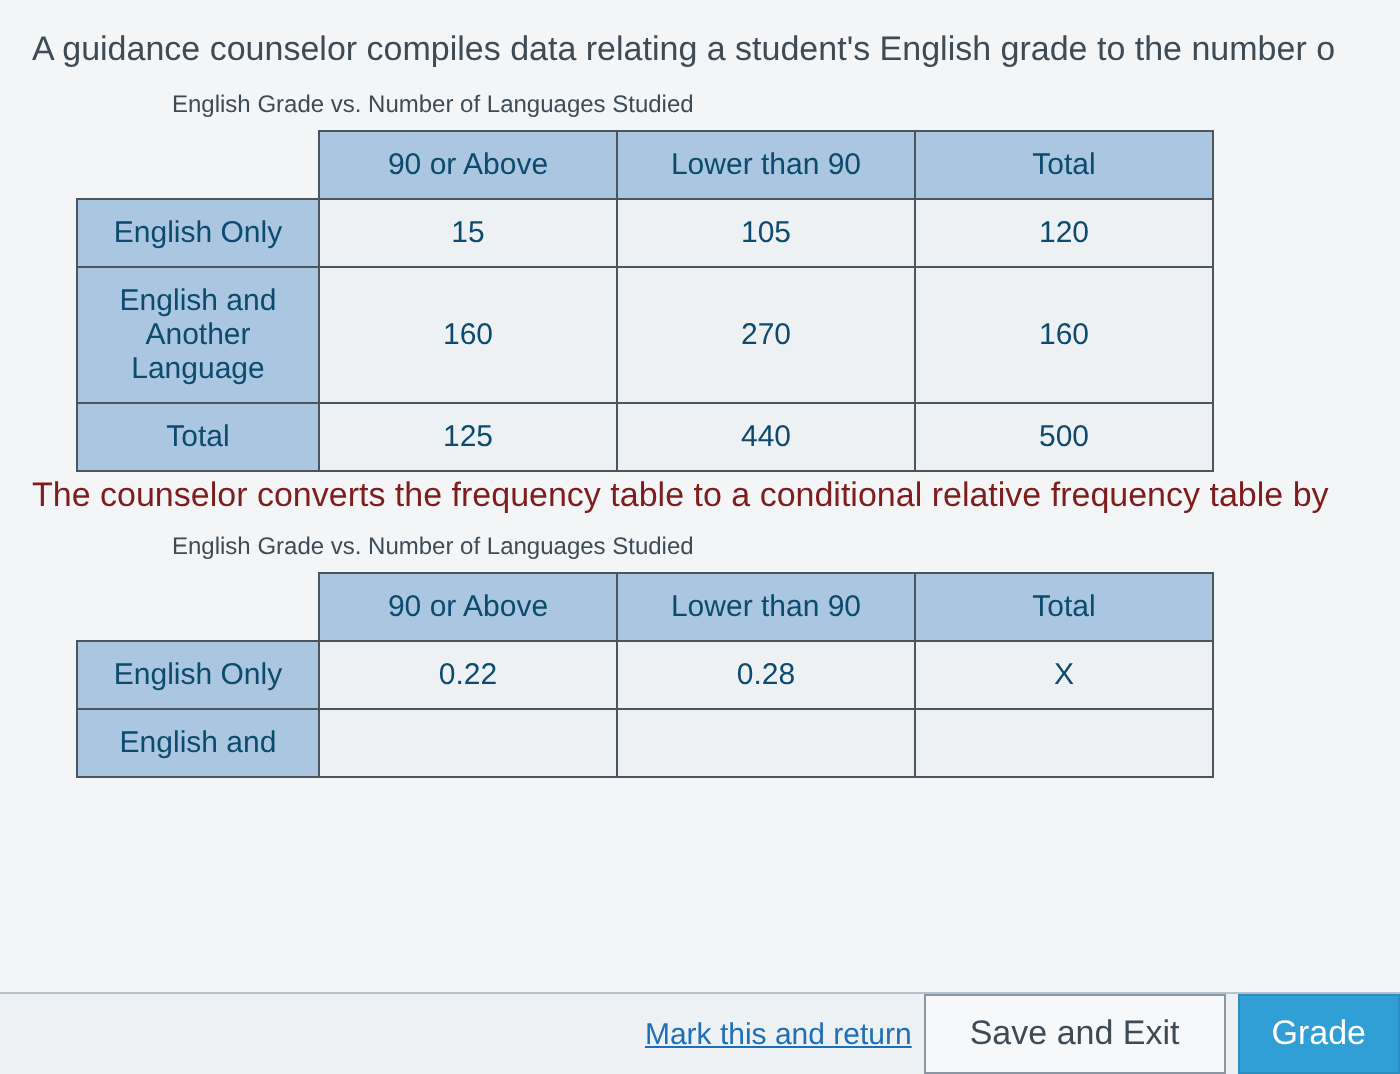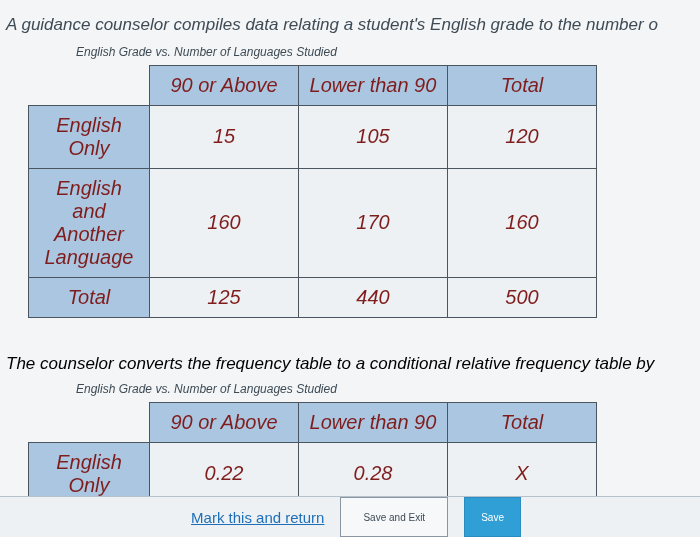--- a/index.html
+++ b/index.html
@@ -1,32 +1,32 @@
 <!DOCTYPE html>
 <html><head>
 <meta charset="utf-8">
 <style>
   html,body{margin:0;padding:0;font-family:Arial,Helvetica,sans-serif;background:#dfe6ec;color:#333;width:700px;height:537px;overflow:hidden}
   .canvas{position:relative;width:700px;height:537px;background:#f3f5f7;}
-  .content{padding:14px 0 0 6px;font-style:italic;}
+  .content{padding:14px 0 0 16px;}
   .intro{font-size:17px;color:#3e4b55;line-height:1.35;margin:0 0 8px 0}
   .tbl-title{font-size:12px;color:#3e4b55;margin:6px 0 6px 70px}
   table{border-collapse:collapse;margin-left:22px}
-  th,td{border:1px solid #4a5560;padding:8px 10px;font-size:20px;text-align:center;color:#7f1d1d}
+  th,td{border:1px solid #4a5560;padding:8px 10px;font-size:15px;text-align:center;color:#0c4a6e}
   th.blank{border:none;background:transparent}
   th.colhead{background:#abc6e0;font-weight:normal;width:128px}
   th.rowhead{background:#abc6e0;font-weight:normal;width:100px}
   td.cell{background:#eef1f4;width:128px}
-  .mid{font-size:17px;color:#000000;margin:36px 0 8px 0}
+  .mid{font-size:17px;color:#7f1d1d;margin:2px 0 8px 0}
   .cut .tbl-title{margin-left:70px}
   .cut table{margin-left:22px}
-  .footer{position:absolute;left:0;right:0;bottom:0;height:40px;border-top:1px solid #b7c1cb;background:#eef1f4;display:flex;align-items:center;justify-content:center;padding:0 0 0 12px}
+  .footer{position:absolute;left:0;right:0;bottom:0;height:40px;border-top:1px solid #b7c1cb;background:#eef1f4;display:flex;align-items:center;justify-content:flex-end;padding:0 0 0 12px}
   .mark{color:#1e6fb8;text-decoration:underline;font-size:15px;cursor:pointer}
   .btns{display:flex;align-items:center;height:100%}
-  .btn{height:38px;display:flex;align-items:center;justify-content:center;padding:0 22px;border:1px solid #8a97a3;background:#f6f8fa;color:#3e4b55;font-size:10px;margin-left:16px;cursor:pointer}
+  .btn{height:38px;display:flex;align-items:center;justify-content:center;padding:0 22px;border:1px solid #8a97a3;background:#f6f8fa;color:#3e4b55;font-size:17px;margin-left:6px;cursor:pointer}
   .btn.next{background:#2f9fd6;color:#fff;border-color:#2a8cc0;padding:0 16px}
 </style>
 </head>
 <body>
 <div class="canvas">
 
 <div class="content">
   <p class="intro">A guidance counselor compiles data relating a student's English grade to the number o</p>
 
   <div class="tbl-title">English Grade vs. Number of Languages Studied</div>
@@ -40,21 +40,21 @@
     </tr>
     <tr>
       <th class="rowhead">English Only</th>
       <td class="cell">15</td>
       <td class="cell">105</td>
       <td class="cell">120</td>
     </tr>
     <tr>
       <th class="rowhead">English and Another Language</th>
       <td class="cell">160</td>
-      <td class="cell">170</td>
+      <td class="cell">270</td>
       <td class="cell">160</td>
     </tr>
     <tr>
       <th class="rowhead">Total</th>
       <td class="cell">125</td>
       <td class="cell">440</td>
       <td class="cell">500</td>
     </tr>
   </tbody>
       </table>
@@ -70,26 +70,32 @@
         <th class="colhead">90 or Above</th>
         <th class="colhead">Lower than 90</th>
         <th class="colhead">Total</th>
       </tr>
       <tr>
         <th class="rowhead">English Only</th>
         <td class="cell">0.22</td>
         <td class="cell">0.28</td>
         <td class="cell">X</td>
       </tr>
+      <tr>
+        <th class="rowhead">English and</th>
+        <td class="cell"></td>
+        <td class="cell"></td>
+        <td class="cell"></td>
+      </tr>
     </tbody>
         </table>
   </div>
 </div>
 
 <div class="footer">
   <span class="mark">Mark this and return</span>
   <div class="btns">
     <div class="btn">Save and Exit</div>
-    <div class="btn next">Save</div>
+    <div class="btn next">Grade</div>
   </div>
 </div>
 
 </div>
 
 </body></html>

